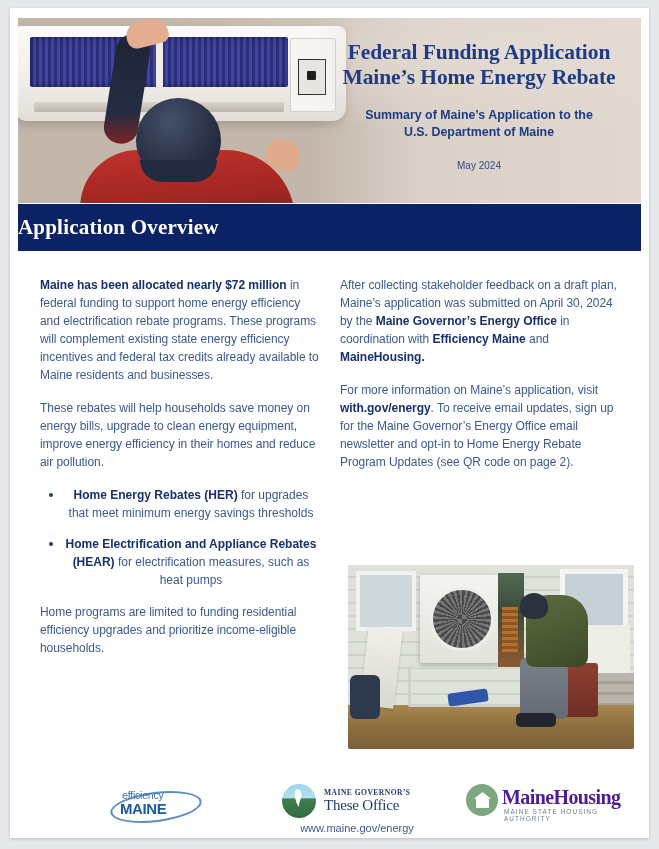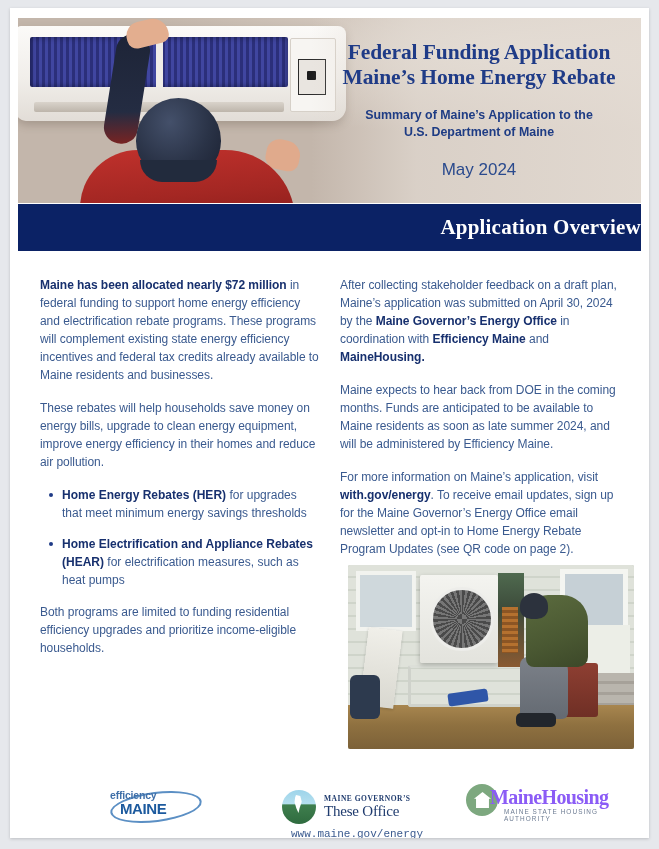--- a/index.html
+++ b/index.html
@@ -191,35 +191,35 @@
   .hero-sub {
     margin-top: 17px;
     font-family: "Liberation Sans", sans-serif;
     font-weight: bold;
     font-size: 12.4px;
     line-height: 1.38;
     color: #1e3c84;
   }
   .hero-date {
     margin-top: 19px;
-    font-size: 17px;
+    font-size: 10px;
     color: #2a4a8d;
   }
 
   
   .banner {
     position: absolute;
     left: 8px;
     top: 196px;
     width: 623px;
     height: 47px;
     background: #0b2265;
     display: flex;
     align-items: center;
-    justify-content: flex-end;
+    justify-content: flex-start;
   }
   .banner-title {
     font-family: "Liberation Serif", serif;
     font-weight: bold;
     font-size: 21px;
     color: #ffffff;
     letter-spacing: 0.2px;
   }
 
   
@@ -253,20 +253,21 @@
     margin: 3px 0 14px 0;
     padding: 0 0 0 22px;
     list-style: none;
   }
   ul.bullets li {
     position: relative;
     margin-bottom: 13px;
     font-size: 12px;
     line-height: 1.5;
     color: #3a5a8f;
+    text-align: center;
   }
   ul.bullets li::before {
     content: "";
     position: absolute;
     left: -13px;
     top: 7px;
     width: 4px;
     height: 4px;
     border-radius: 50%;
     background: #1f3b87;
@@ -441,42 +442,40 @@
   .em-ellipse {
     position: absolute;
     left: 0; top: 6px;
     width: 88px; height: 26px;
     border: 2px solid #5b8fc4;
     border-radius: 50%;
     transform: rotate(-7deg);
   }
   .em-word1 {
     position: absolute;
-    left: 0; top: 3px;
+    left: 12px; top: 3px;
     font-size: 10.5px;
     color: #3f6fa8;
     letter-spacing: -0.2px;
-    font-weight: bold;
   }
   .em-word2 {
     position: absolute;
     left: 10px; top: 14px;
     font-size: 15px;
     font-weight: bold;
     color: #1c5a9e;
     letter-spacing: -0.4px;
   }
 
   .logo-geo {
     position: absolute;
     left: 272px;
     top: 6px;
     width: 150px;
     height: 52px;
-    margin-top: 6px;
   }
   .geo-circle {
     position: absolute;
     left: 0; top: 2px;
     width: 34px; height: 34px;
     border-radius: 50%;
     background: linear-gradient(180deg, #9dd4ea 0%, #b6e0ef 42%, #3f7f4e 43%, #2f6b3f 100%);
     overflow: hidden;
   }
   .geo-maine {
@@ -503,21 +502,20 @@
     color: #1f3b6e;
     letter-spacing: -0.2px;
   }
   .geo-url {
     position: absolute;
     left: -4px; top: 40px;
     width: 158px;
     text-align: center;
     font-size: 11px;
     color: #3a5a8f;
-    font-family: Liberation Mono, monospace;
   }
 
   .logo-mh {
     position: absolute;
     left: 456px;
     top: 8px;
     width: 162px;
     height: 34px;
   }
   .mh-circle {
@@ -529,25 +527,25 @@
   }
   .mh-house {
     position: absolute;
     left: 8px; top: 8px;
     width: 17px; height: 16px;
     background: #ffffff;
     clip-path: polygon(50% 0%, 100% 42%, 88% 42%, 88% 100%, 12% 100%, 12% 42%, 0% 42%);
   }
   .mh-name {
     position: absolute;
-    left: 24px; top: 2px;
+    left: 36px; top: 2px;
     font-family: "Liberation Serif", serif;
     font-size: 20px;
     font-weight: bold;
-    color: #8b5cf6;
+    color: #4c1d95;
     letter-spacing: -0.6px;
   }
   .mh-tag {
     position: absolute;
     left: 38px; top: 24px;
     font-size: 6.4px;
     letter-spacing: 1.1px;
     color: #6c7b92;
   }
 </style>
@@ -594,27 +592,26 @@
       <p class="para"><b>Maine has been allocated nearly $72 million</b><span> in federal funding to support home energy efficiency and electrification rebate programs. These programs will complement existing state energy efficiency incentives and federal tax credits already available to Maine residents and businesses.</span></p>
 
       <p class="para">These rebates will help households save money on energy bills, upgrade to clean energy equipment, improve energy efficiency in their homes and reduce air pollution.</p>
 
 
       <ul class="bullets">
         <li><b>Home Energy Rebates (HER)</b><span> for upgrades that meet minimum energy savings thresholds</span></li>
         <li><b>Home Electrification and Appliance Rebates (HEAR)</b><span> for electrification measures, such as heat pumps</span></li>
       </ul>
 
-      <p class="para">Both programs are limited to funding residential efficiency upgrades and prioritize income-eligible households.</p>
+      <p class="para">Home programs are limited to funding residential efficiency upgrades and prioritize income-eligible households.</p>
     </div>
 
     <div class="col col-right">
       <p class="para"><span>After collecting stakeholder feedback on a draft plan, Maine’s application was submitted on April 30, 2024 by the </span><b>Maine Governor’s Energy Office</b><span> in coordination with </span><b>Efficiency Maine</b><span> and </span><b>MaineHousing.</b></p>
 
-      <p class="para">Maine expects to hear back from DOE in the coming months. Funds are anticipated to be available to Maine residents as soon as late summer 2024, and will be administered by Efficiency Maine.</p>
 
       <p class="para"><span>For more information on Maine’s application, visit </span><b>with.gov/energy</b><span>. To receive email updates, sign up for the Maine Governor’s Energy Office email newsletter and opt-in to Home Energy Rebate Program Updates (see QR code on page 2).</span></p>
     </div>
   </div>
 
   <div class="photo2">
     <div class="p2-wall"></div>
     <div class="p2-window"></div>
     <div class="p2-window2"></div>
     <div class="p2-door"></div>

